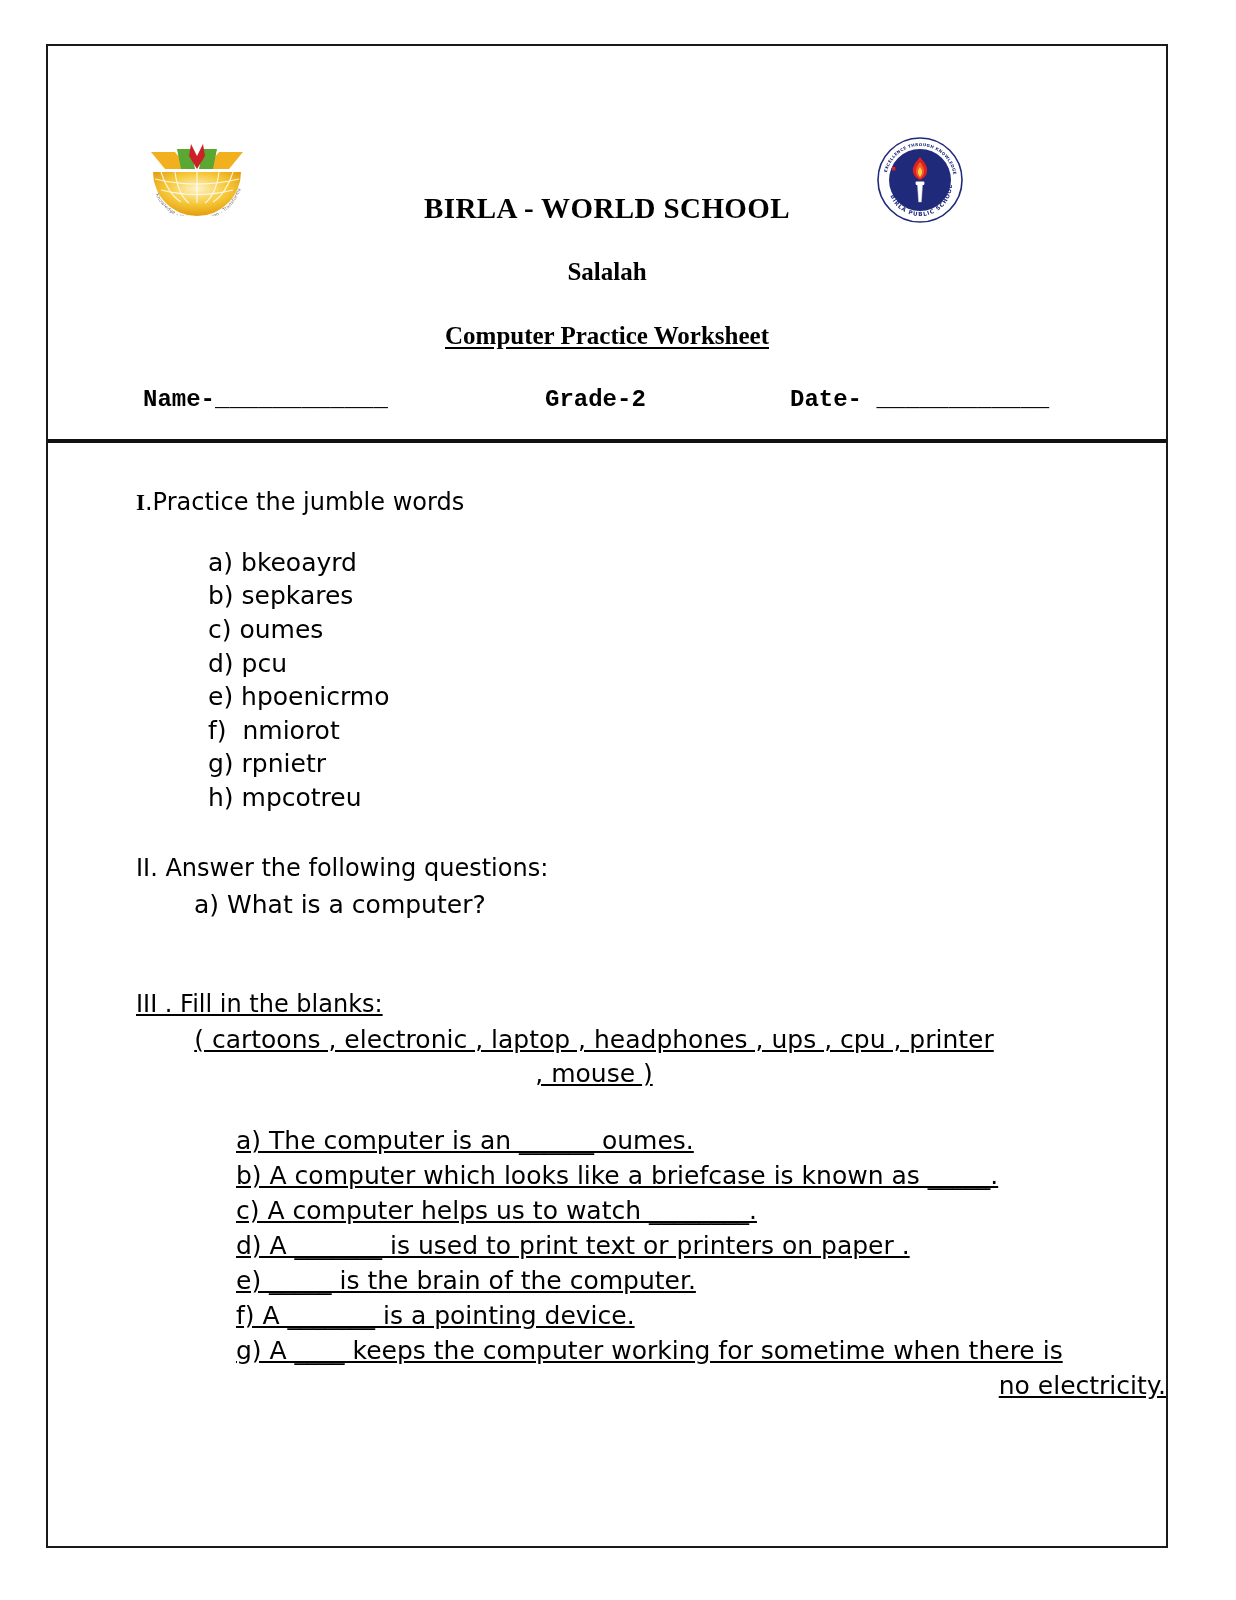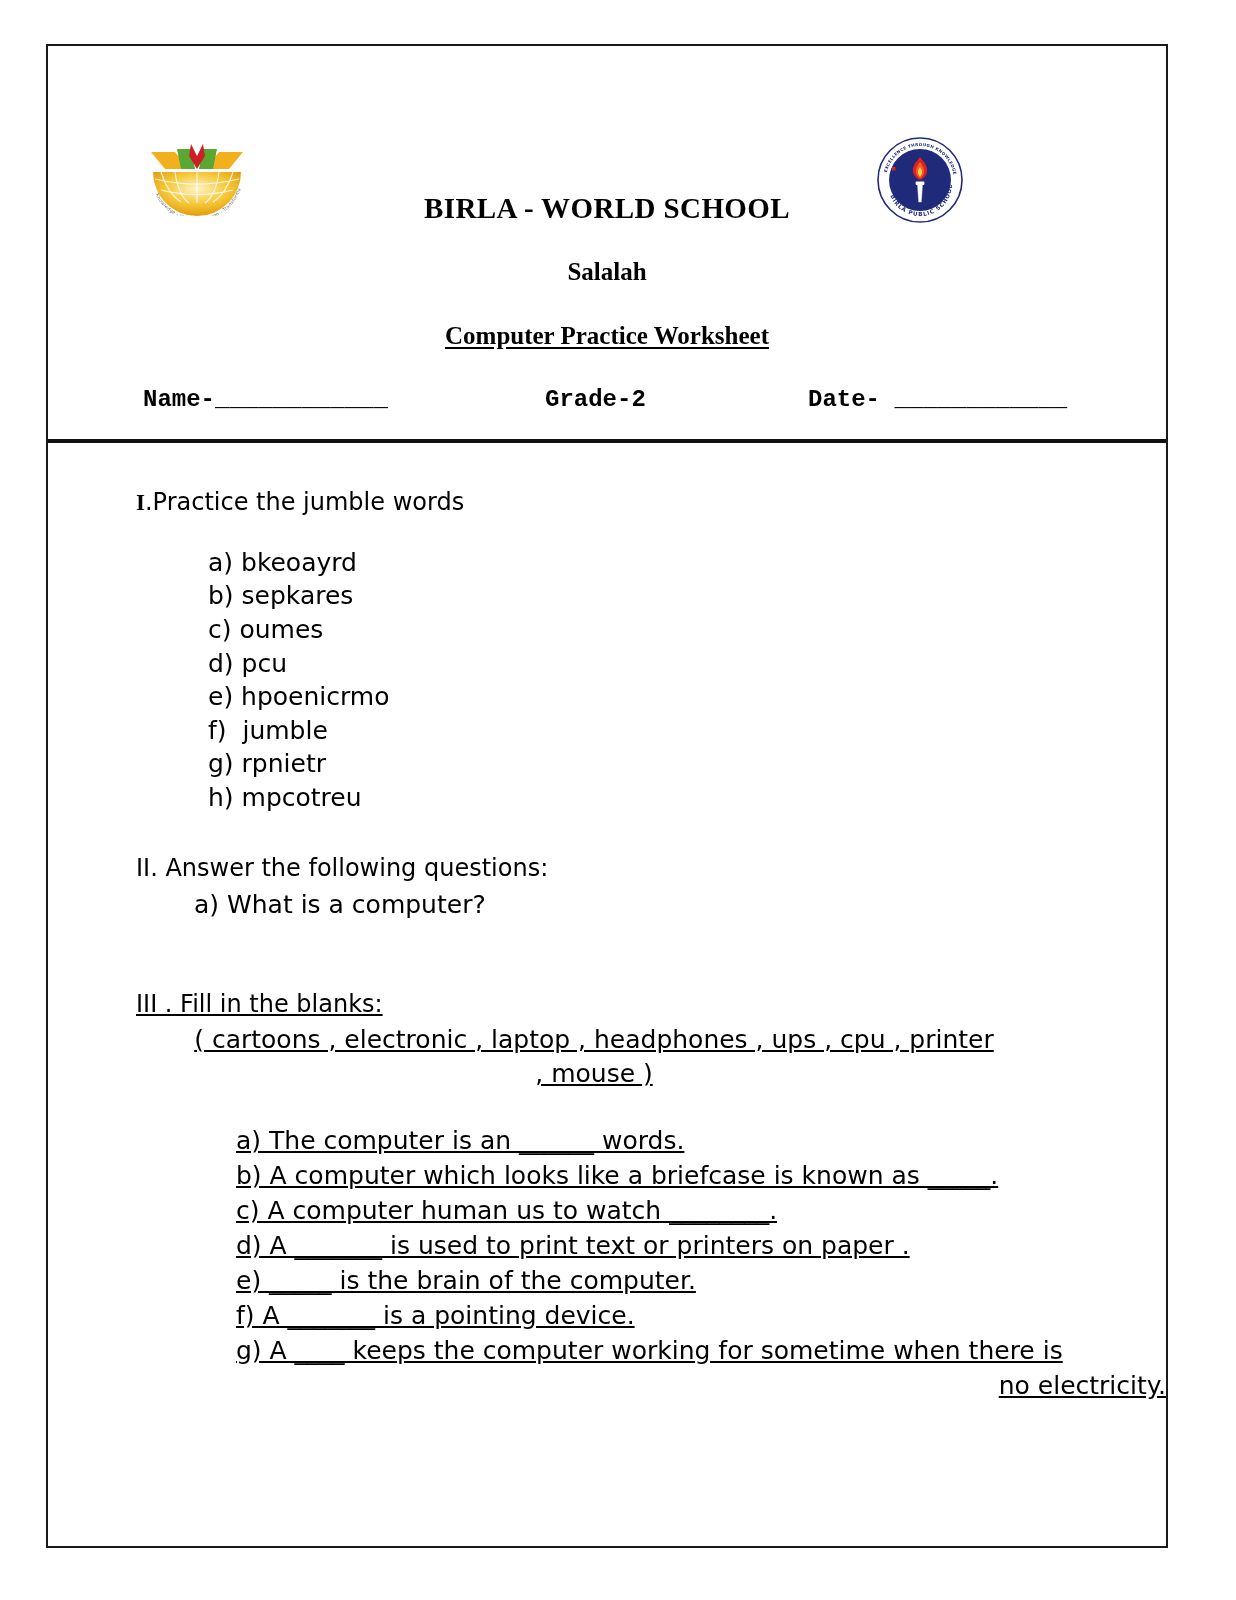--- a/index.html
+++ b/index.html
@@ -92,21 +92,21 @@
     left: 0;
     right: 0;
     top: 340px;
     height: 40px;
     font-family: Liberation Mono, monospace;
     font-weight: bold;
     font-size: 24px;
   }
   .meta-name  { position: absolute; left: 95px; }
   .meta-grade { position: absolute; left: 497px; }
-  .meta-date  { position: absolute; left: 760px; }
+  .meta-date  { position: absolute; left: 742px; }
 
   
   .body-block {
     position: relative;
     padding: 0;
     font-size: 24px;
     line-height: 1.42;
   }
 
   .section {
@@ -251,41 +251,41 @@
   <div class="body-block">
 
     <div class="section" style="top:42px; left:88px;">
       <div class="sec-heading"><span class="roman-bold">I</span><span>.Practice the jumble words</span></div>
       <ul class="jumble-list" style="margin-top:26px; margin-left:72px;">
         <li>a) bkeoayrd</li>
         <li>b) sepkares</li>
         <li>c) oumes</li>
         <li>d) pcu</li>
         <li>e) hpoenicrmo</li>
-        <li>f)  jumble</li>
+        <li>f)  nmiorot</li>
         <li>g) rpnietr</li>
         <li>h) mpcotreu</li>
       </ul>
     </div>
 
     <div class="section" style="top:408px; left:88px;">
       <div class="sec-heading">II. Answer the following questions:</div>
       <ul class="qa-list" style="margin-top:2px; margin-left:58px;">
         <li>a) What is a computer?</li>
       </ul>
     </div>
 
     <div class="section" style="top:544px; left:88px;text-decoration:underline;">
       <div class="sec-heading">III . Fill in the blanks:</div>
       <div class="wordbank" style="margin-top:2px; margin-left:53px;">( cartoons , electronic , laptop , headphones , ups , cpu , printer , mouse )</div>
 
       <ul class="blank-list" style="margin-top:32px; margin-left:100px;">
-        <li>a) The computer is an ______ words.</li>
+        <li>a) The computer is an ______ oumes.</li>
         <li>b) A computer which looks like a briefcase is known as _____.</li>
-        <li>c) A computer human us to watch ________.</li>
+        <li>c) A computer helps us to watch ________.</li>
         <li>d) A _______ is used to print text or printers on paper .</li>
         <li>e) _____ is the brain of the computer.</li>
         <li>f)  A _______ is a pointing device.</li>
         <li>
           <span>g) A ____ keeps the computer working for sometime when there is</span>
           <span class="indent-cont">no electricity.</span>
         </li>
       </ul>
     </div>
 

